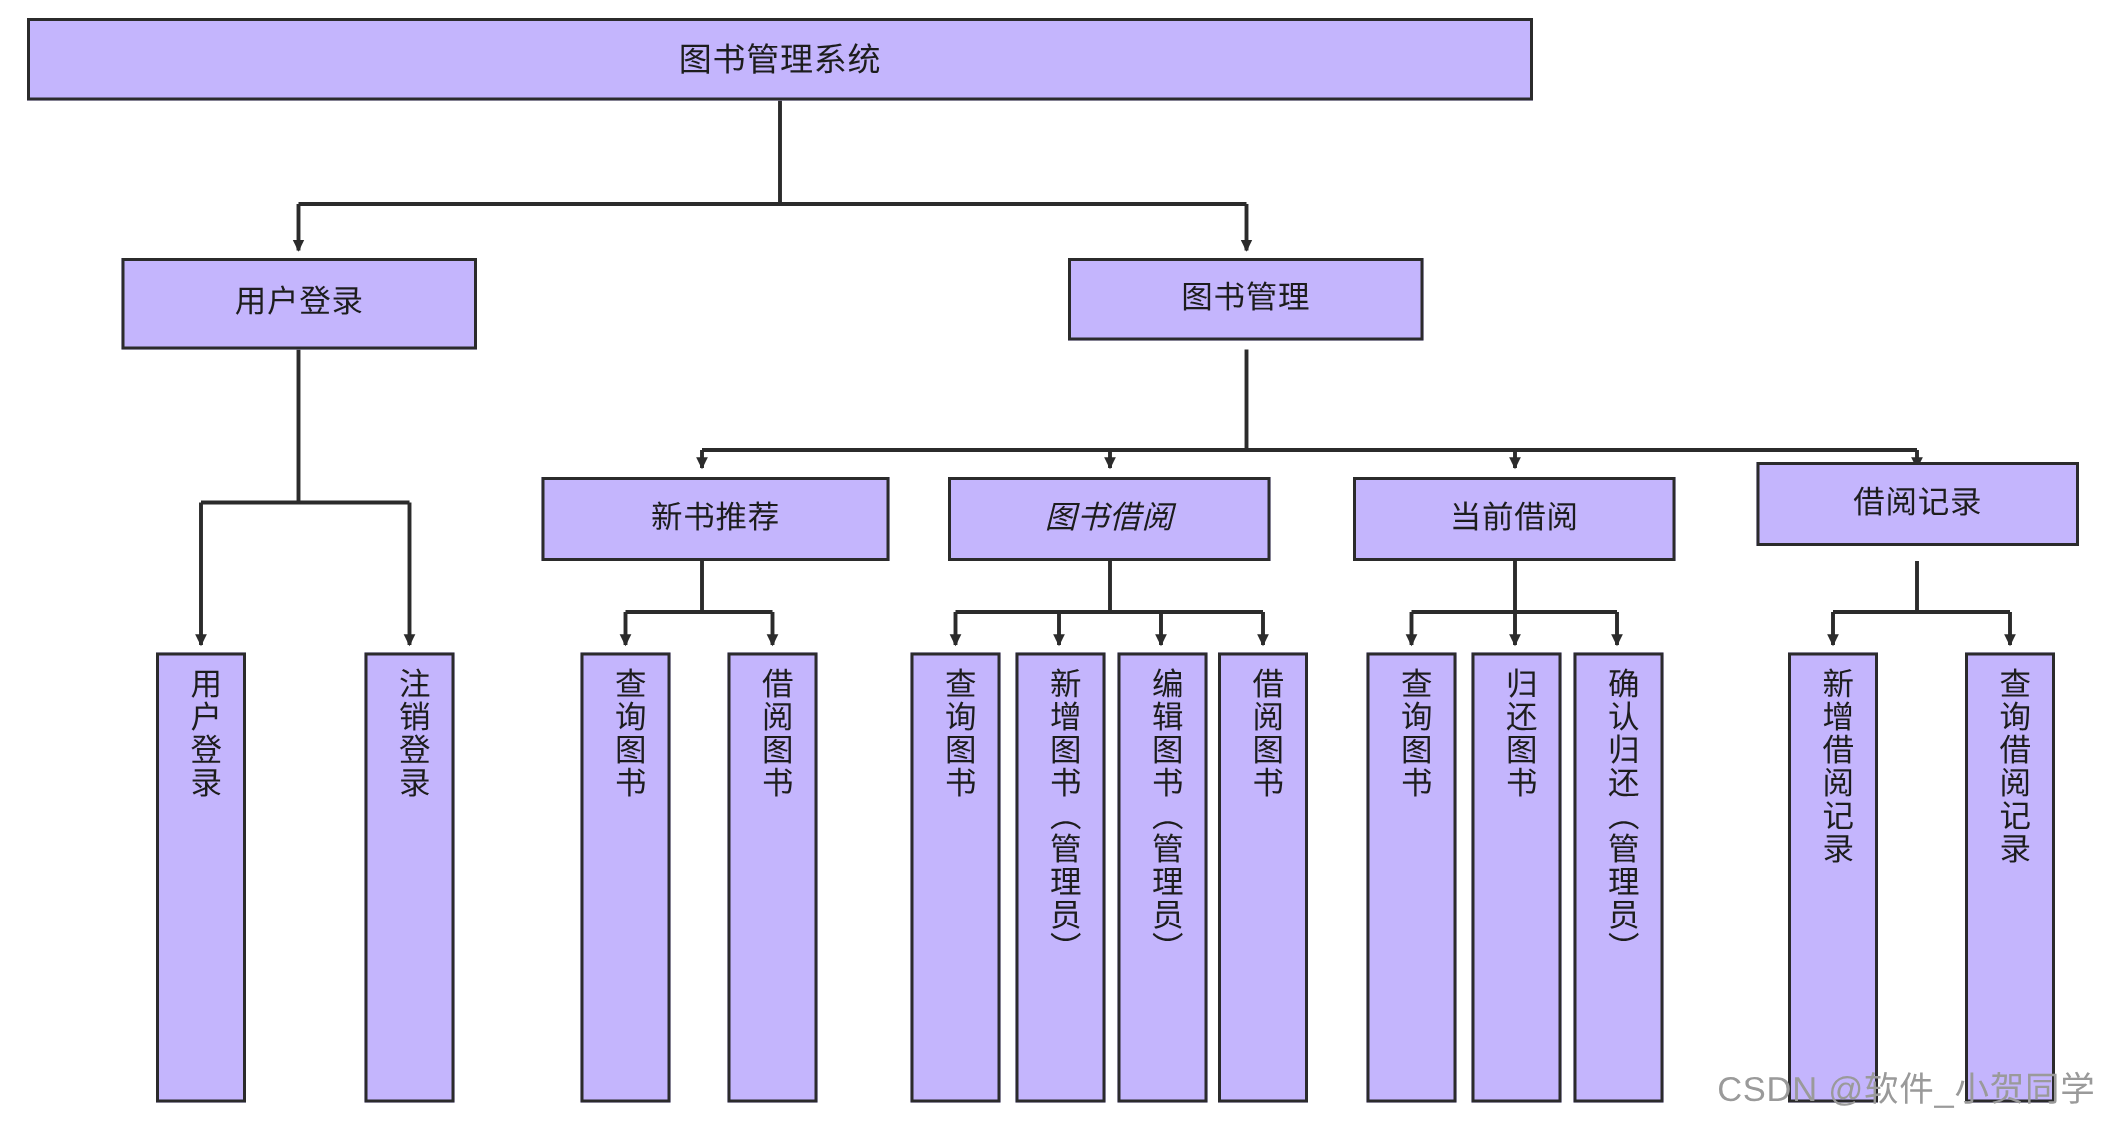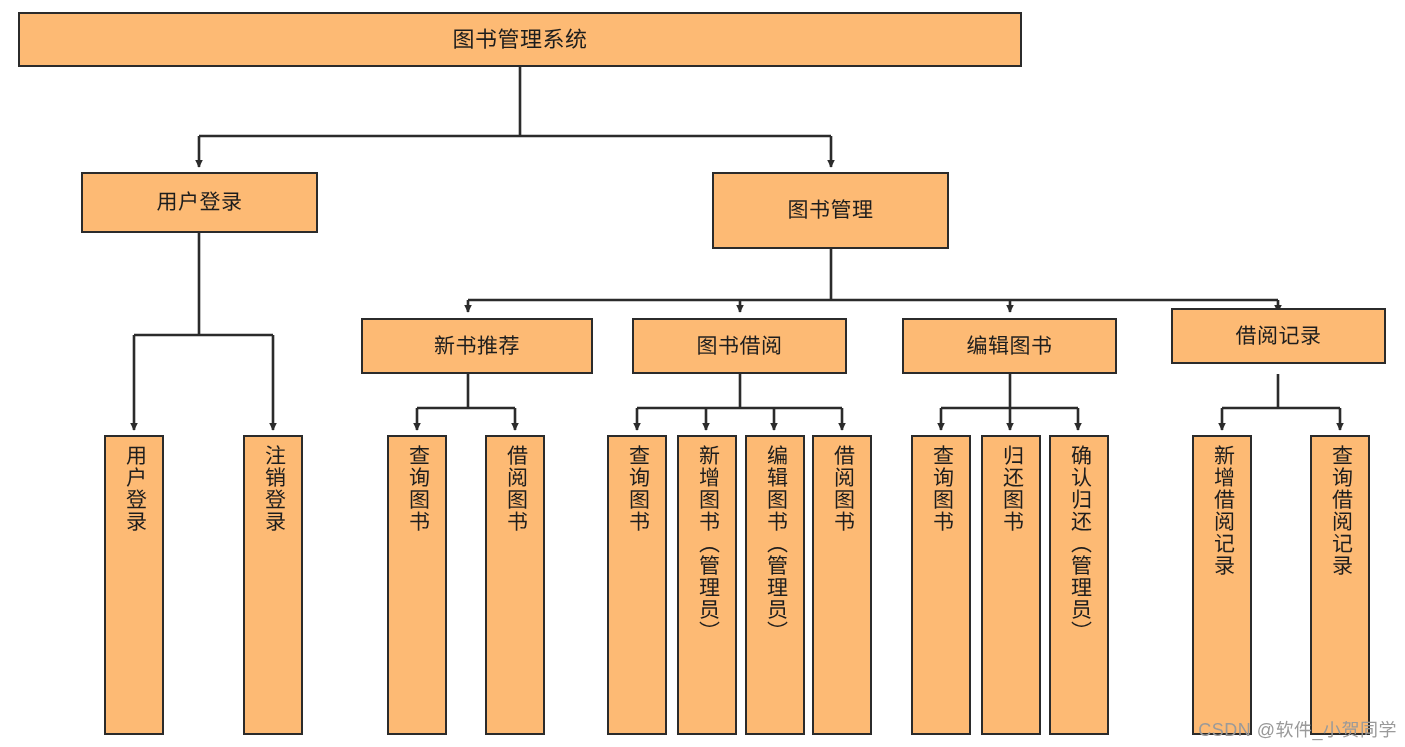--- a/index.html
+++ b/index.html
@@ -22,21 +22,21 @@
     position: absolute;
     left: 0;
     top: 0;
     width: 1405px;
     height: 747px;
     pointer-events: none;
   }
   .node {
     position: absolute;
     box-sizing: border-box;
-    background: #fdba74;
+    background: #c4b5fd;
     border: 2px solid #2b2b2b;
     display: flex;
     align-items: center;
     justify-content: center;
     color: #1d1d1d;
   }
   .node-label {
     display: block;
     text-align: center;
     line-height: 1.18;
@@ -65,21 +65,21 @@
     white-space: nowrap;
   }
   .vert-center {
     align-items: center;
     padding-top: 0;
   }
   #watermark {
     position: absolute;
     right: 8px;
     bottom: 6px;
-    font-size: 18px;
+    font-size: 23px;
     color: #9a9a9a;
     letter-spacing: 0.5px;
     white-space: nowrap;
   }
 </style>
 </head>
 <body>
 
 <div id="diagram-root">
 
@@ -135,32 +135,32 @@
     </g>
   </svg>
 
   <div class="node horiz root" style="left:18px; top:12px; width:1004px; height:55px;">
     <span class="node-label">图书管理系统</span>
   </div>
 
   <div class="node horiz" style="left:81px; top:172px; width:237px; height:61px;">
     <span class="node-label">用户登录</span>
   </div>
-  <div class="node horiz" style="left:712px; top:172px; width:237px; height:77px;">
+  <div class="node horiz" style="left:712px; top:172px; width:237px; height:55px;">
     <span class="node-label">图书管理</span>
   </div>
 
   <div class="node horiz" style="left:361px; top:318px; width:232px; height:56px;">
     <span class="node-label">新书推荐</span>
   </div>
-  <div class="node horiz" style="left:632px; top:318px; width:215px; height:56px;">
+  <div class="node horiz" style="left:632px; top:318px; width:215px; height:56px;font-style:italic;">
     <span class="node-label">图书借阅</span>
   </div>
   <div class="node horiz" style="left:902px; top:318px; width:215px; height:56px;">
-    <span class="node-label">编辑图书</span>
+    <span class="node-label">当前借阅</span>
   </div>
   <div class="node horiz" style="left:1171px; top:308px; width:215px; height:56px;">
     <span class="node-label">借阅记录</span>
   </div>
 
   <div class="node vert vert-center" style="left:104px; top:435px; width:60px; height:300px;">
     <span class="node-label">用户登录</span>
   </div>
   <div class="node vert vert-center" style="left:243px; top:435px; width:60px; height:300px;">
     <span class="node-label">注销登录</span>

